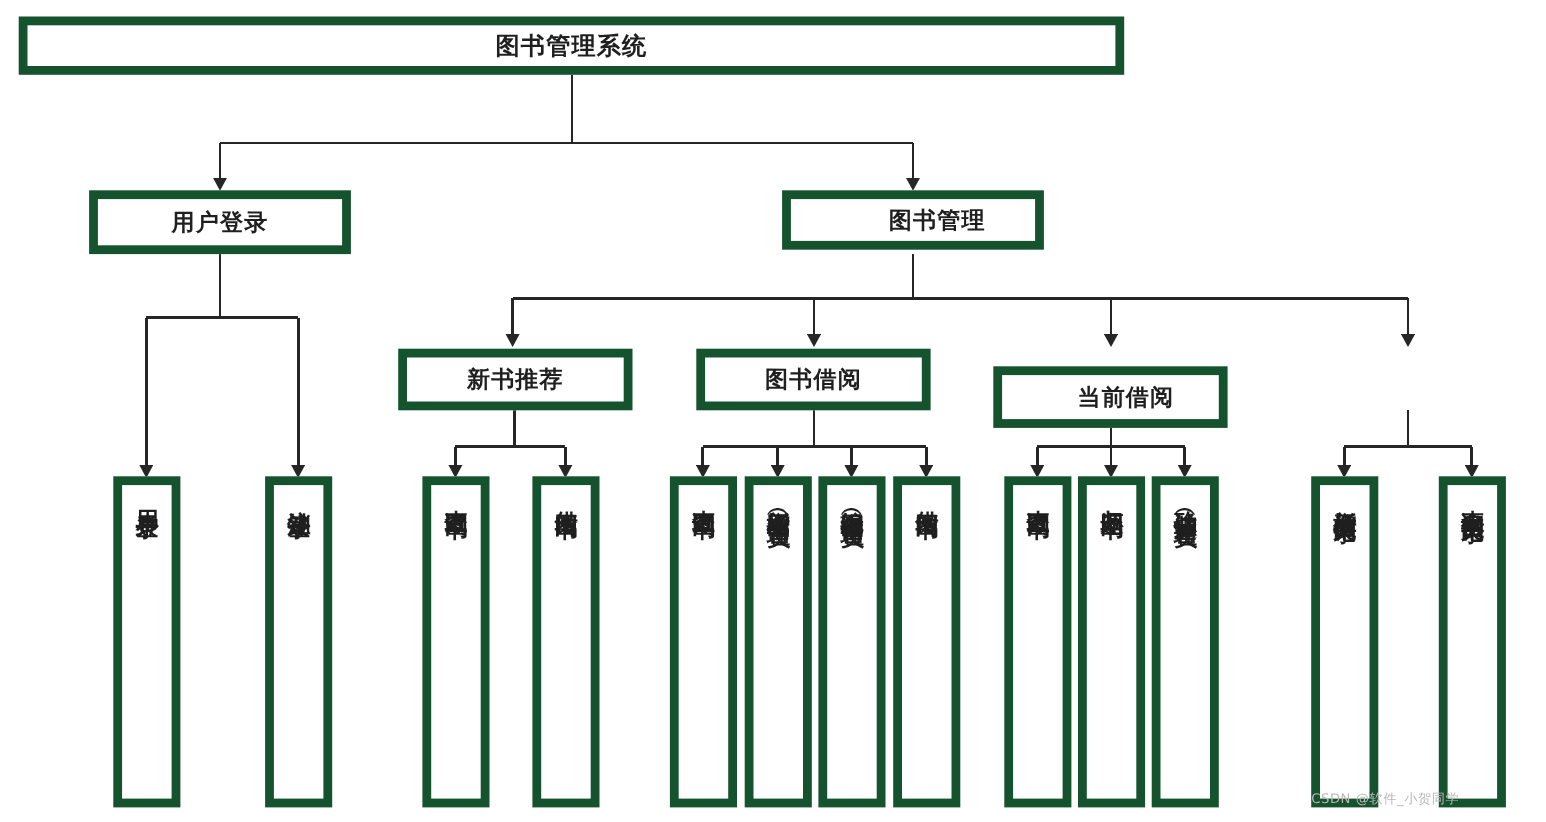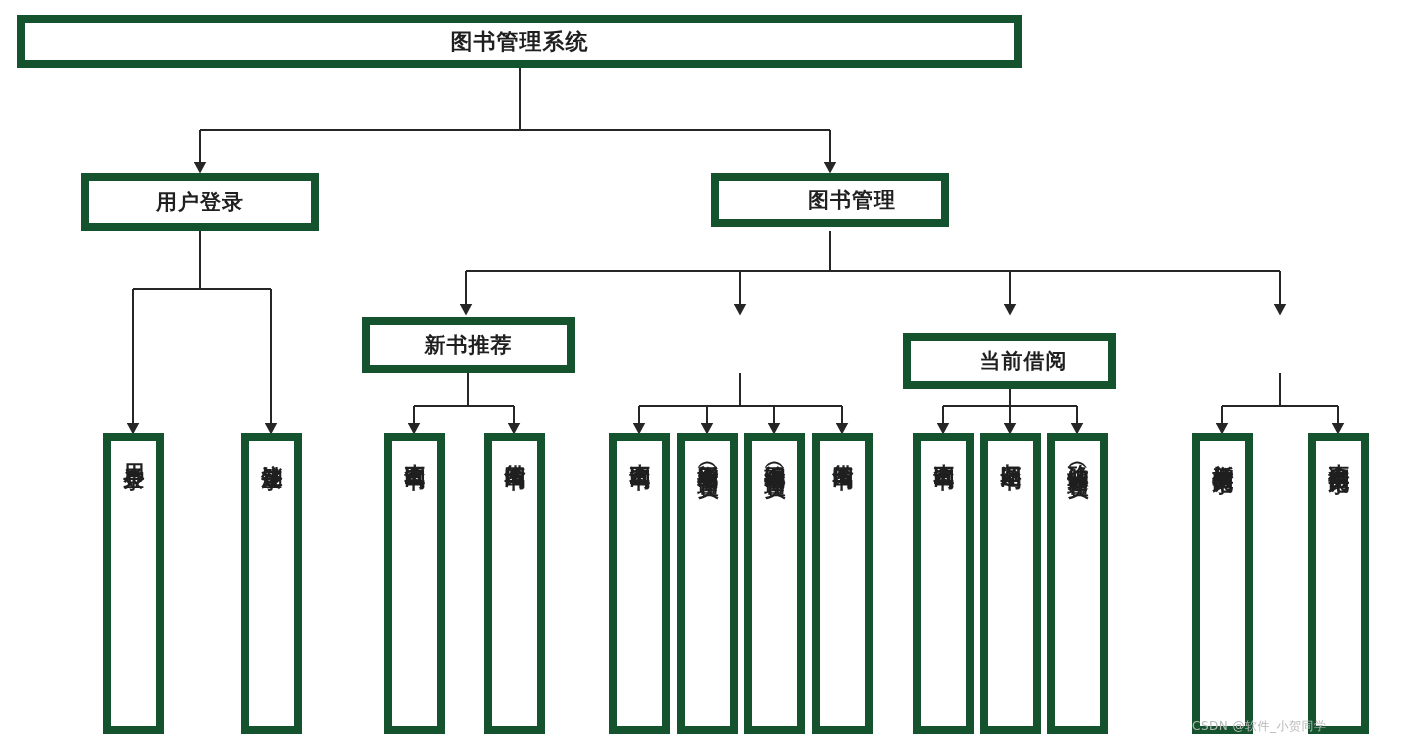--- a/index.html
+++ b/index.html
@@ -132,20 +132,23 @@
   <div class="node level1" style="left:81px;top:173px;width:238px;height:58px;">
     <span>用户登录</span>
   </div>
   <div class="node level1" style="left:711px;top:173px;width:238px;height:54px;padding-left:44px;">
     <span>图书管理</span>
   </div>
 
   <div class="node level2" style="left:362px;top:317px;width:213px;height:56px;">
     <span>新书推荐</span>
   </div>
+  <div class="node level2" style="left:633px;top:317px;width:213px;height:56px;">
+    <span>图书借阅</span>
+  </div>
   <div class="node level2" style="left:903px;top:333px;width:213px;height:56px;padding-left:28px;">
     <span>当前借阅</span>
   </div>
 
   <div class="node leaf" style="left:103px;top:433px;width:61px;height:301px;">
     <span class="vtext">用户登录</span>
   </div>
   <div class="node leaf" style="left:241px;top:433px;width:61px;height:301px;">
     <span class="vtext">注销登录</span>
   </div>

